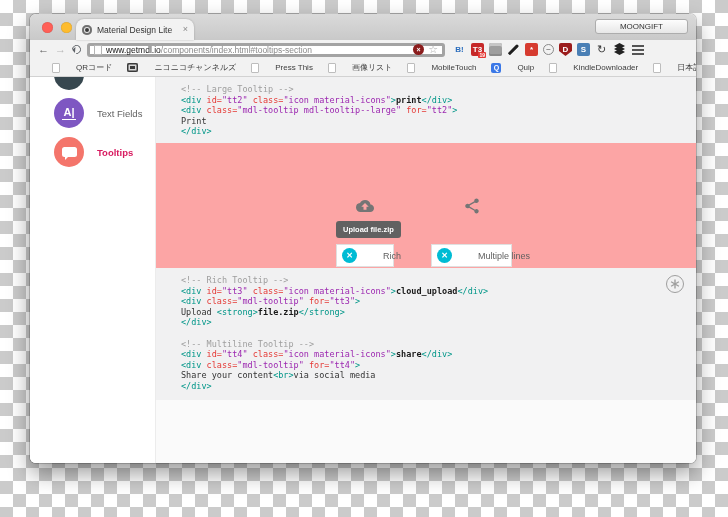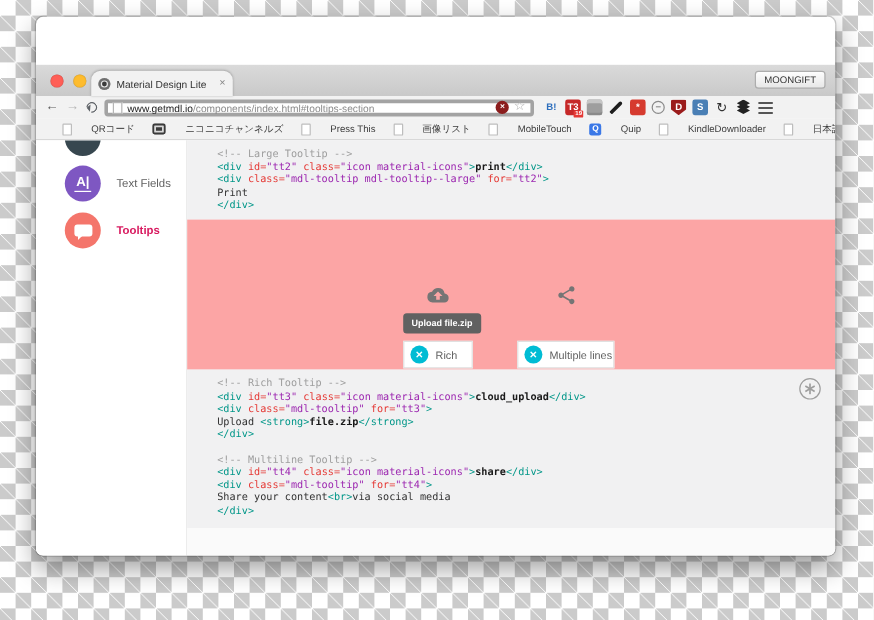--- a/index.html
+++ b/index.html
@@ -11,33 +11,33 @@
       linear-gradient(45deg,#cbcbcb 25%,transparent 25%,transparent 75%,#cbcbcb 75%),
       linear-gradient(45deg,#cbcbcb 25%,transparent 25%,transparent 75%,#cbcbcb 75%);
     background-size:26px 26px; background-position:0 0,13px 13px; }
 
   .window { position:absolute; left:30px; top:14px; width:666px; height:449px;
     border-radius:6px; background:#fff; box-shadow:0 10px 22px rgba(0,0,0,.4), 0 0 0 1px rgba(0,0,0,.18);
     display:flex; flex-direction:column; overflow:hidden; }
 
   
   .tabstrip { position:relative; height:26px; flex:none;
-    background:linear-gradient(#dadada,#c9c9c9);margin-top:40px; }
+    background:linear-gradient(#dadada,#c9c9c9); }
   .lights { position:absolute; left:12px; top:8px; display:flex; gap:8px; }
   .light { width:11px; height:11px; border-radius:50%; box-shadow:inset 0 0 1px rgba(0,0,0,.35); }
   .tab { position:absolute; left:46px; bottom:0; width:118px; height:21px;
     background:#f2f2f2; border-radius:8px 8px 0 0; display:flex; align-items:center;
     padding:0 6px; gap:5px; box-shadow:0 0 2px rgba(0,0,0,.25); }
   .tab-title { font-size:8.5px; color:#333; white-space:nowrap; overflow:hidden; flex:1; }
   .favicon { width:10px; height:10px; border-radius:50%; background:#3b3b3b; flex:none;
     box-shadow:inset 0 0 0 2px #6f6f6f, inset 0 0 0 3px #e8e8e8; }
   .tab-close { font-size:9px; color:#8a8a8a; flex:none; line-height:1; }
   .profile-btn { position:absolute; right:8px; top:5px; font-size:8px; color:#333;
     background:linear-gradient(#fdfdfd,#e7e7e7); border:1px solid #adadad; border-radius:3px;
-    padding:2px 7px; }
+    padding:2px 24px; }
 
   
   .toolbar { height:19px; flex:none; background:#f2f2f2; display:flex; align-items:center;
     padding:0 8px; gap:6px; }
   .navbtn { font-size:11px; line-height:1; color:#5a5a5a; }
   .navbtn.disabled { color:#b5b5b5; }
   .reload { width:9px; height:9px; border:1.5px solid #5f6368; border-radius:50%;
     border-left-color:transparent; transform:rotate(-40deg); position:relative; }
   .reload::after { content:""; position:absolute; left:-3px; top:-2px;
     border:3px solid transparent; border-right-color:#5f6368; transform:rotate(45deg); }
@@ -118,21 +118,21 @@
     border:1.5px solid #9e9e9e; border-radius:50%; display:flex; align-items:center; justify-content:center; }
 
   .demo { height:125px; flex:none; background:#fca5a5; position:relative; }
   .demo-ico { position:absolute; width:18px; height:18px; color:#757575; }
   .mdl-tooltip-demo { position:absolute; left:180px; top:78px; background:#616161; color:#fff;
     font-size:7.5px; font-weight:bold; border-radius:3px; padding:4px 7px; white-space:nowrap; }
   .cp-btn { position:absolute; top:101px; height:23px; background:#fff; border:1px solid #e0e0e0;
     display:flex; align-items:center; gap:6px; padding:0 8px 0 5px; }
   .cp-ico { width:15px; height:15px; border-radius:50%; background:#00bcd4; color:#fff;
     font-size:8px; font-weight:bold; display:flex; align-items:center; justify-content:center; flex:none; }
-  .cp-label { font-size:9px; color:#616161; white-space:nowrap; }
+  .cp-label { font-size:9px; color:#616161; white-space:nowrap;margin-left:20px; }
   .footer-space { flex:1; background:#fafafa; }
 </style>
 </head>
 <body>
 
 <div class="canvas" data-name="transparent-checkerboard-background">
   <div class="window" data-name="browser-window">
 
     <div class="tabstrip" data-name="tab-strip">
       <div class="lights" data-name="traffic-lights">

